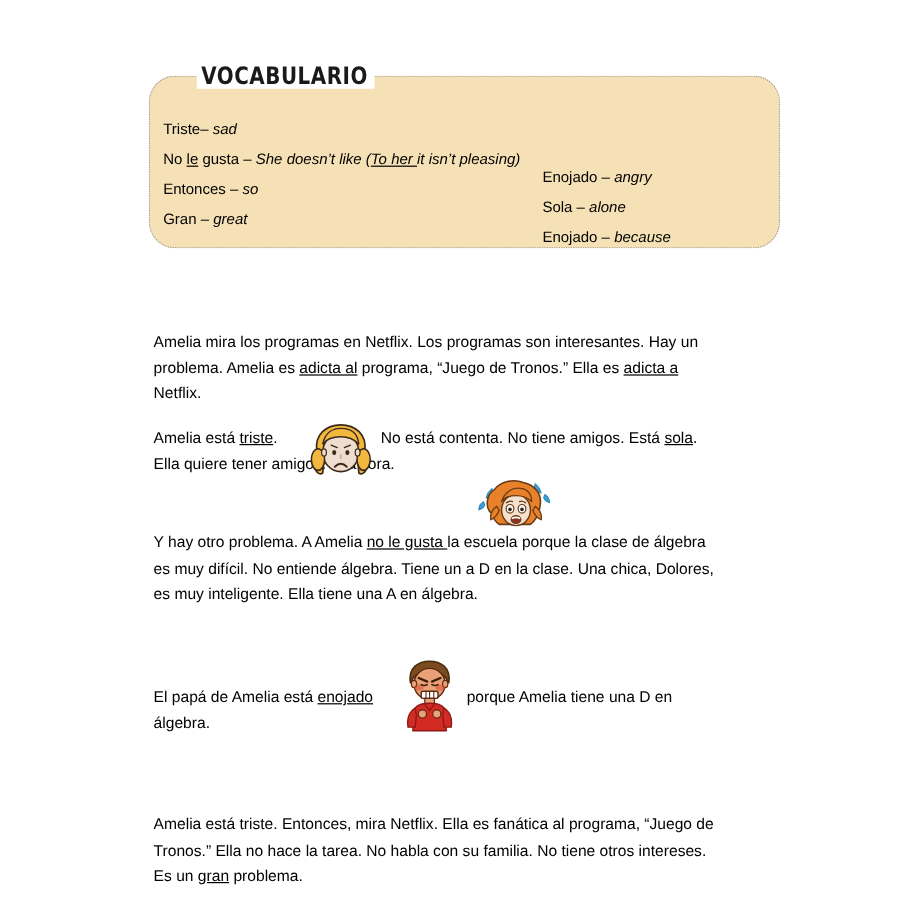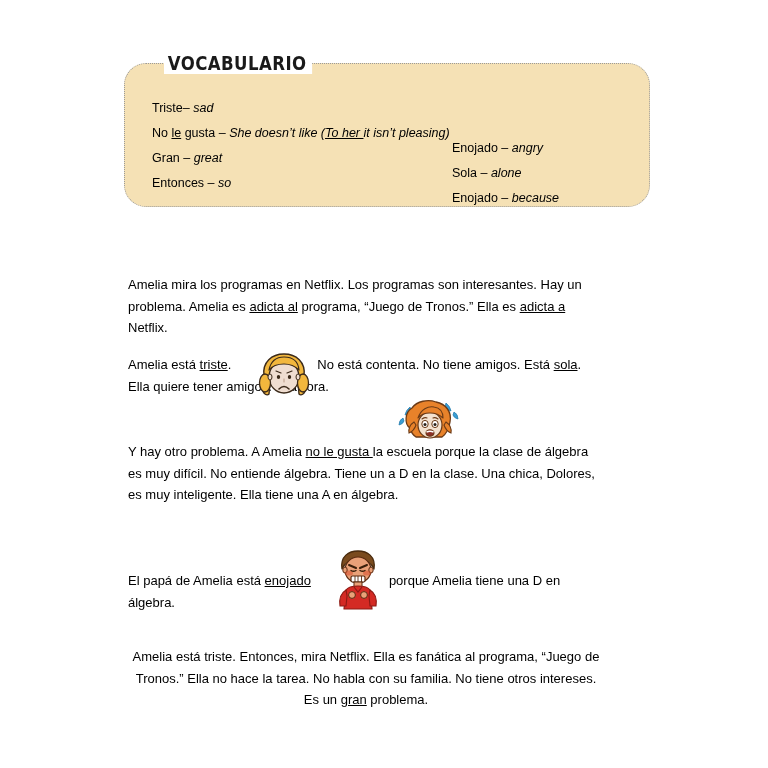--- a/index.html
+++ b/index.html
@@ -64,21 +64,21 @@
     top: 11px;
     width: 100%;
     height: 144px;
     display: flex;
     padding: 33px 0 0 0;
     box-sizing: border-box;
   }
   .vocab-col {
     box-sizing: border-box;
   }
-  .vocab-col.left  { width: 320px; padding-left: 28px; }
+  .vocab-col.left  { width: 320px; padding-left: 12px; }
   .vocab-col.right { width: 166px; padding-left: 8px; margin-top: 40px; }
   .vocab-entry {
     font-size: 12.5px;
     line-height: 25px;
     white-space: nowrap;
     color: #000;
   }
   .vocab-entry .term { font-style: normal; }
   .vocab-entry .gloss { font-style: italic; }
   .u { text-decoration: underline; }
@@ -90,21 +90,21 @@
     width: 476px;
     font-size: 13px;
     line-height: 21.5px;
     color: #000;
     text-align: left;
   }
   .p1 { top: 274px; }
   .p2 { top: 354px; }
   .p3 { top: 441px; }
   .p4 { top: 570px; }
-  .p5 { top: 646px; text-align: center; }
+  .p5 { top: 676px; }
 
   .gap-sm { display: inline-block; width: 86px; }
   .gap-md { display: inline-block; width: 78px; }
 
   
   .figure {
     position: absolute;
   }
   .fig-sad-girl  { left: 258px; top: 352px; width: 52px; height: 50px; }
   .fig-crying    { left: 396px; top: 398px; width: 66px; height: 48px; }
@@ -127,25 +127,25 @@
 
         <div class="vocab-entry">
           <span class="term">Triste–</span><span class="gloss"> sad</span>
         </div>
 
         <div class="vocab-entry">
           <span class="term">No </span><span class="term u">le</span><span class="term"> gusta – </span><span class="gloss">She doesn’t like (</span><span class="gloss u">To her </span><span class="gloss">it isn’t pleasing)</span>
         </div>
 
         <div class="vocab-entry">
+          <span class="term">Entonces – </span><span class="gloss">so</span>
+        </div>
+
+        <div class="vocab-entry">
           <span class="term">Gran – </span><span class="gloss">great</span>
-        </div>
-
-        <div class="vocab-entry">
-          <span class="term">Entonces – </span><span class="gloss">so</span>
         </div>
 
       </div>
 
       <div class="vocab-col right">
 
         <div class="vocab-entry">
           <span class="term">Enojado – </span><span class="gloss">angry</span>
         </div>
 

